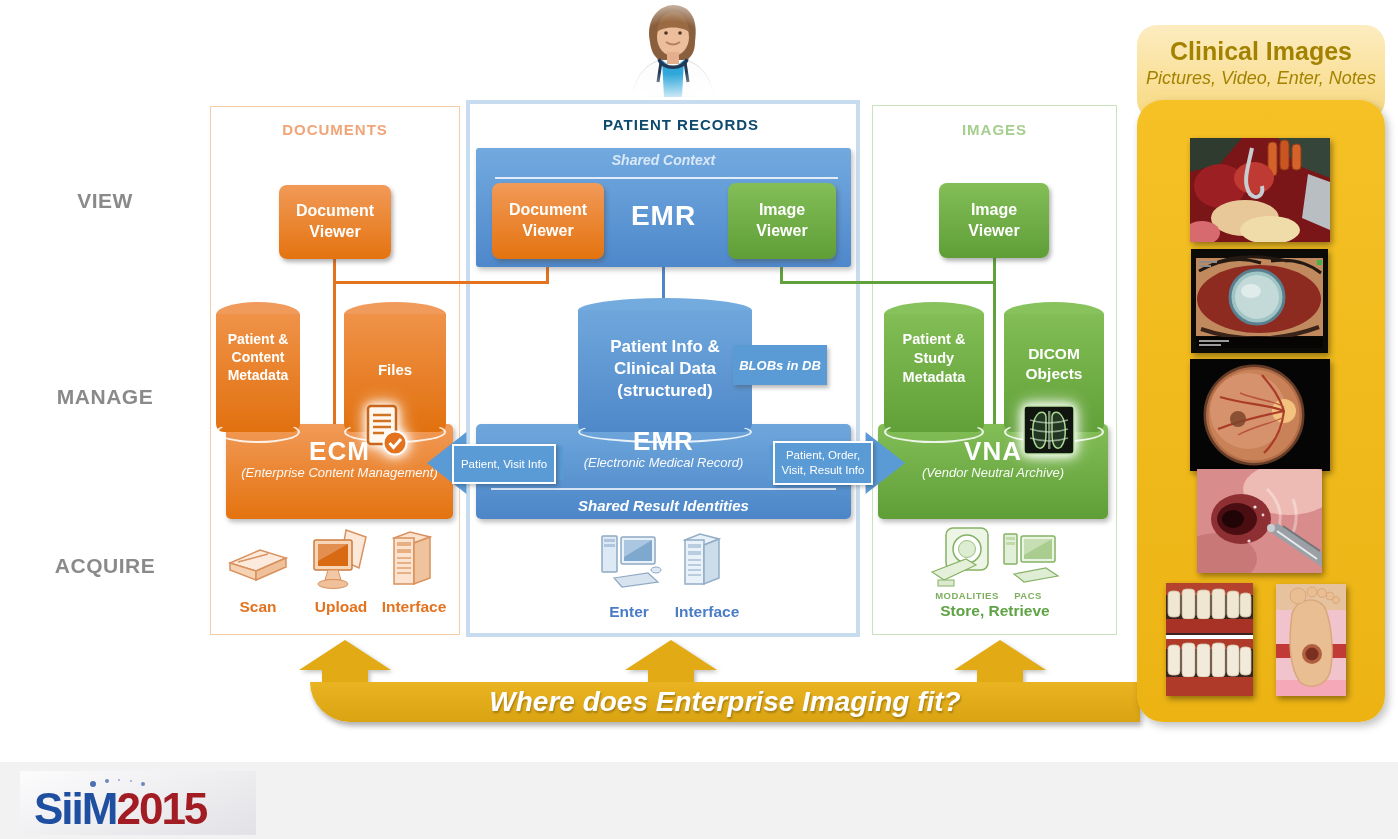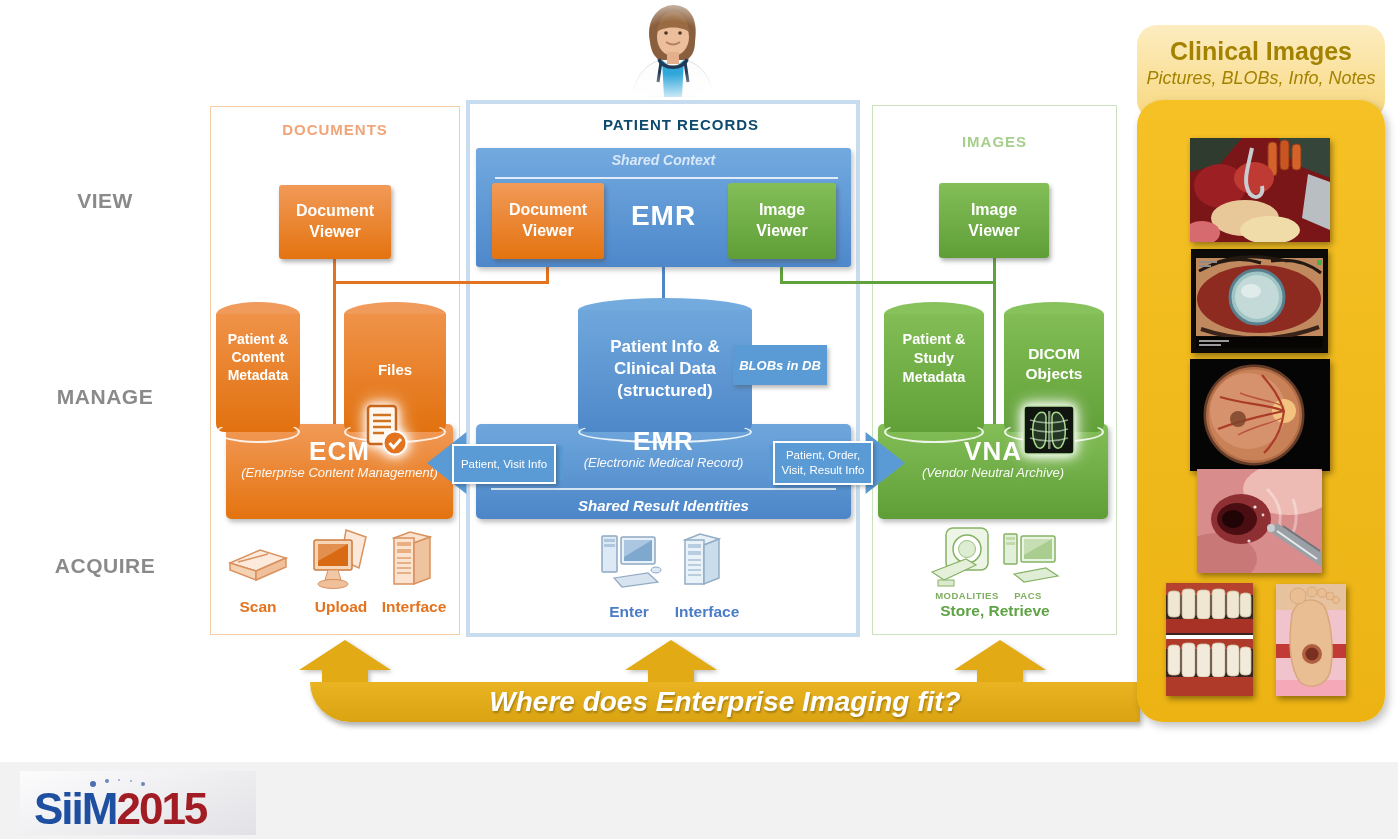--- a/index.html
+++ b/index.html
@@ -11,21 +11,21 @@
   .panel.mid{border:4px solid #C7DDEF;}
   .panel.imgs{border:1px solid #CBE3BC;}
   .colhead{position:absolute;z-index:2;text-align:center;font-weight:bold;font-size:15px;letter-spacing:1px;}
   
   .rowlbl{position:absolute;z-index:2;width:140px;text-align:center;color:#8A8A8A;font-weight:bold;font-size:21px;letter-spacing:.5px;}
   
   .grad-o{background:linear-gradient(180deg,#F19A58 0%,#E4730F 100%);}
   .grad-b{background:linear-gradient(180deg,#6FA7DC 0%,#4C86C8 100%);}
   .grad-g{background:linear-gradient(180deg,#83BE57 0%,#5F9E37 100%);}
   
-  .vbox{position:absolute;z-index:5;border-radius:3px;color:#fff;text-align:center;font-size:16px;font-weight:600;
+  .vbox{position:absolute;z-index:5;border-radius:8px;color:#fff;text-align:center;font-size:16px;font-weight:600;
         display:flex;align-items:center;justify-content:center;line-height:1.3;
         box-shadow:2px 3px 4px rgba(80,80,80,.45);}
   .vbox span{display:block;width:92px;}
   
   .emrbox{position:absolute;left:476px;top:148px;width:375px;height:119px;z-index:3;border-radius:3px;
           background:linear-gradient(180deg,#72AADF 0%,#4E88CB 100%);box-shadow:2px 3px 5px rgba(80,80,80,.35);}
   .sharedctx{position:absolute;top:4px;left:0;width:100%;text-align:center;color:#D9E8F8;font-style:italic;font-weight:bold;font-size:14px;}
   .scline{position:absolute;top:29px;left:19px;right:13px;height:2px;background:rgba(255,255,255,.8);}
   .emrlbl{position:absolute;top:52px;left:0;width:100%;text-align:center;color:#fff;font-size:28px;font-weight:600;letter-spacing:1px;}
   
@@ -121,21 +121,21 @@
   <div class="rowlbl" style="left:35px;top:189px;">VIEW</div>
   <div class="rowlbl" style="left:35px;top:385px;">MANAGE</div>
   <div class="rowlbl" style="left:35px;top:554px;">ACQUIRE</div>
 
   <div class="panel docs" style="left:210px;top:106px;width:250px;height:529px;"></div>
   <div class="panel mid" style="left:466px;top:100px;width:394px;height:537px;"></div>
   <div class="panel imgs" style="left:872px;top:105px;width:245px;height:530px;"></div>
 
   <div class="colhead" style="left:210px;top:121px;width:250px;color:#F0A478;">DOCUMENTS</div>
   <div class="colhead" style="left:466px;top:116px;width:394px;color:#0c4a6e;padding-left:18px;">PATIENT RECORDS</div>
-  <div class="colhead" style="left:872px;top:121px;width:245px;color:#A6CE8D;margin-top:12px;">IMAGES</div>
+  <div class="colhead" style="left:872px;top:121px;width:245px;color:#A6CE8D;">IMAGES</div>
 
   <div class="ln o" style="left:333px;top:259px;width:3px;height:166px;"></div>
   <div class="ln o" style="left:546px;top:259px;width:3px;height:24px;"></div>
   <div class="ln o" style="left:333px;top:281px;width:216px;height:3px;"></div>
   <div class="ln b" style="left:662px;top:267px;width:3px;height:34px;"></div>
   <div class="ln g" style="left:780px;top:259px;width:3px;height:24px;"></div>
   <div class="ln g" style="left:780px;top:281px;width:216px;height:3px;"></div>
   <div class="ln g" style="left:993px;top:258px;width:3px;height:168px;"></div>
 
   <div class="emrbox">
@@ -335,21 +335,21 @@
   <div class="uar" style="left:954px;">
       <div class="h"></div>
       <div class="s"></div>
     </div>
   <div class="banner">
     <span>Where does Enterprise Imaging fit?</span>
   </div>
 
   <div class="clinhead">
     <div class="t">Clinical Images</div>
-    <div class="s">Pictures, BLOBs, Info, Notes</div>
+    <div class="s">Pictures, Video, Enter, Notes</div>
   </div>
   <div class="clinpanel"></div>
 
   <div class="photo" style="left:1190px;top:138px;width:140px;height:104px;">
     <svg width="140" height="104" viewBox="0 0 140 104">
       <rect width="140" height="104" fill="#7A1518"></rect>
       <polygon points="0,0 52,0 30,26 0,34" fill="#2E3B2E"></polygon>
       <polygon points="88,0 140,0 140,40 104,26" fill="#36453A"></polygon>
       <rect x="78" y="4" width="9" height="34" rx="4" fill="#D4622A" stroke="#8F3A16"></rect>
       <rect x="90" y="2" width="9" height="30" rx="4" fill="#C95523" stroke="#8F3A16"></rect>

